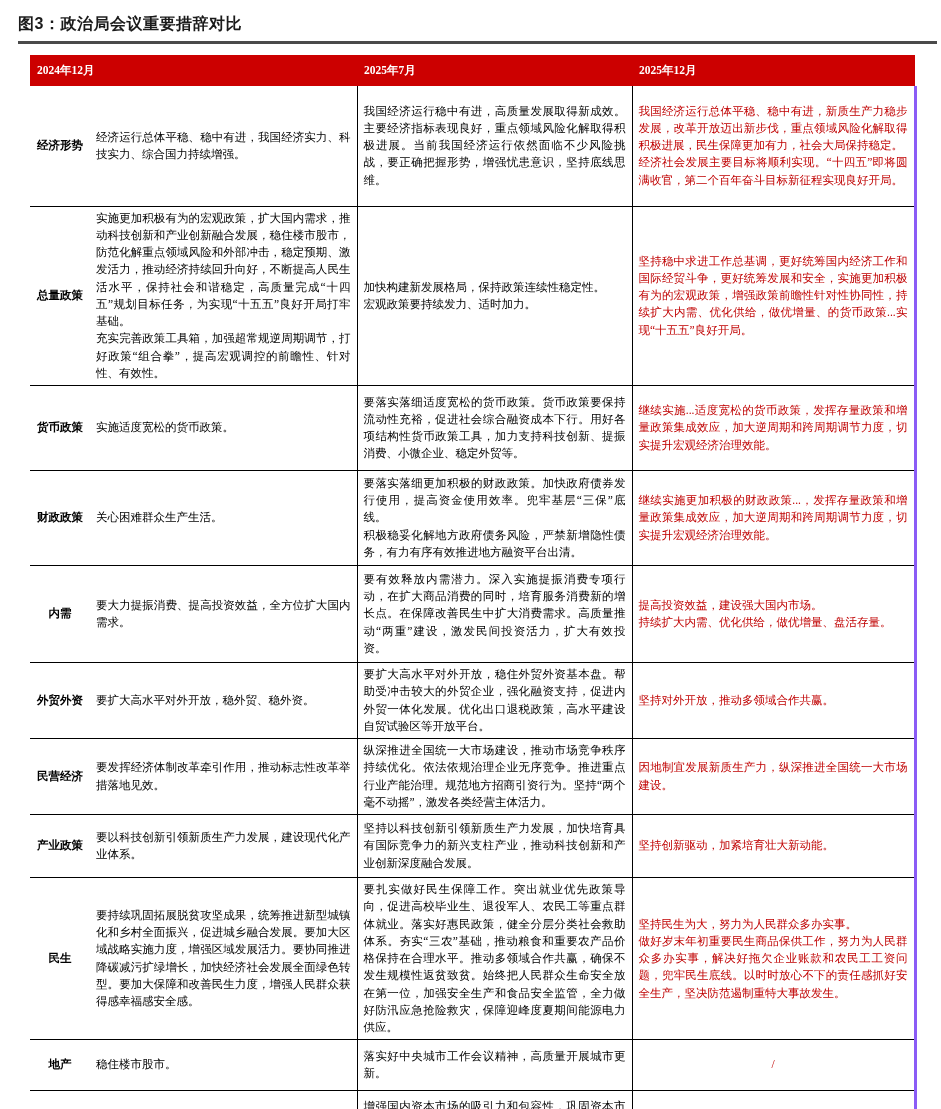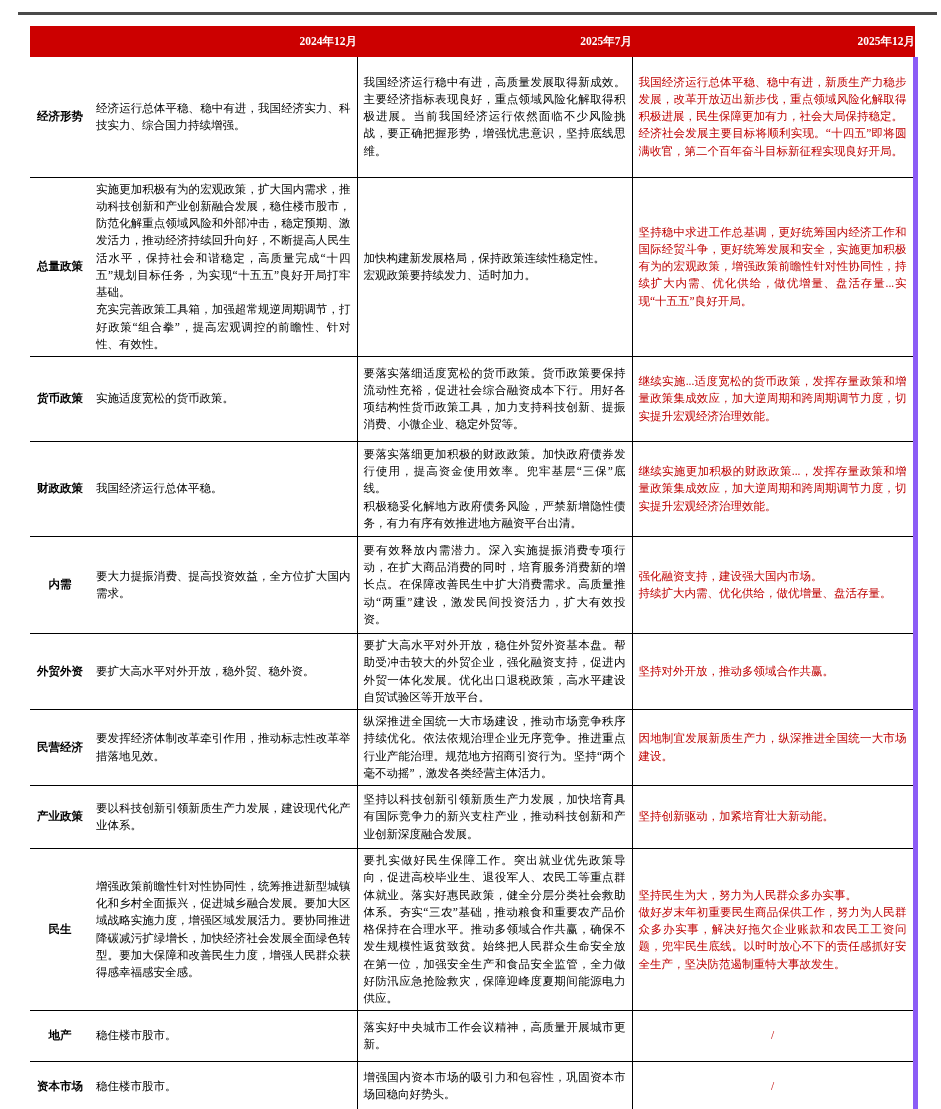--- a/index.html
+++ b/index.html
@@ -18,40 +18,41 @@
   }
   .title-rule { height:3px; background:#4a4a4a; margin-bottom:11px; }
 
   table.cmp {
     border-collapse:collapse; table-layout:fixed;
     width:885px; margin-left:12px;
   }
   thead th {
     background:var(--header-bg,#cc0000); color:#ffffff;
     font-weight:bold; font-size:11.5px; height:31px;
-    text-align:right; padding:1px 0;
+    text-align:left; padding:1px 7px;
   }
   tbody td {
     vertical-align:middle; font-size:11.5px; line-height:1.5;
     border-bottom:1px solid #000; padding:3px 6px;
   }
   td.row-label {
     text-align:center; font-weight:bold; padding:16px 1px;
     font-size:11.5px;
   }
   td.cell.col2, td.cell.col3 { border-left:1px solid #000; }
-  td.cell.col3 { border-right:5px solid #8b5cf6; color:var(--highlight-text,#c00000); }
+  td.cell.col3 { border-right:3px solid #8b5cf6; color:var(--highlight-text,#c00000); }
   .para { text-align:justify; }
   td.center, td.center .para { text-align:center; }
   .b { font-weight:normal; }
 </style>
 </head>
 <body>
 
 <div class="page">
+  <div class="title">图3：政治局会议重要措辞对比</div>
   <div class="title-rule"></div>
 
   <table class="cmp">
     <colgroup>
       <col style="width:60px">
         <col style="width:267px">
         <col style="width:275px">
         <col style="width:283px">
     </colgroup>
     <thead>
@@ -79,58 +80,58 @@
           <td class="row-label">总量政策</td>
           <td class="cell col1">
             <div class="para"><span class="b">实施更加积极有为的宏观政策，</span><span>扩大国内需求，推动科技创新和产业创新融合发展，稳住楼市股市，防范化解重点领域风险和外部冲击，稳定预期、激发活力，推动经济持续回升向好，不断提高人民生活水平，保持社会和谐稳定，高质量完成“十四五”规划目标任务，为实现“十五五”良好开局打牢基础。</span></div>
             <div class="para"><span class="b">充实完善政策工具箱，加强超常规逆周期调节，打好政策“组合拳”，提高宏观调控的前瞻性、针对性、有效性。</span></div>
           </td>
           <td class="cell col2">
             <div class="para"><span>加快构建新发展格局，保持政策连续性稳定性。</span></div>
             <div class="para"><span>宏观政策要持续发力、适时加力。</span></div>
           </td>
           <td class="cell col3">
-            <div class="para"><span>坚持稳中求进工作总基调，</span><span class="b">更好统筹国内经济工作和国际经贸斗争</span><span>，更好统筹发展和安全，</span><span class="b">实施更加积极有为的宏观政策，增强政策前瞻性针对性协同性，持续扩大内需、优化供给</span><span>，做优增量、盘活存量...</span><span class="b">实现“十五五”良好开局。</span></div>
+            <div class="para"><span>坚持稳中求进工作总基调，</span><span class="b">更好统筹国内经济工作和国际经贸斗争</span><span>，更好统筹发展和安全，</span><span class="b">实施更加积极有为的宏观政策，增强政策前瞻性针对性协同性，持续扩大内需、优化供给</span><span>，做优增量、的货币政策...</span><span class="b">实现“十五五”良好开局。</span></div>
           </td>
         </tr>
         <tr style="height: 85px;">
           <td class="row-label">货币政策</td>
           <td class="cell col1">
             <div class="para"><span>实施适度宽松的货币政策。</span></div>
           </td>
           <td class="cell col2">
             <div class="para"><span>要落实落细</span><span class="b">适度宽松</span><span>的货币政策。货币政策要保持流动性充裕，促进社会综合融资成本下行。</span><span class="b">用好各项结构性货币政策工具，加力支持科技创新、提振消费、小微企业、稳定外贸等。</span></div>
           </td>
           <td class="cell col3">
             <div class="para"><span>继续实施...</span><span class="b">适度宽松</span><span>的货币政策，发挥存量政策和增量政策集成效应，</span><span class="b">加大逆周期和跨周期调节力度，</span><span>切实提升宏观经济治理效能。</span></div>
           </td>
         </tr>
         <tr style="height: 95px;">
           <td class="row-label">财政政策</td>
           <td class="cell col1">
-            <div class="para"><span>我国经济运行总体平稳。</span></div>
+            <div class="para"><span>关心困难群众生产生活。</span></div>
           </td>
           <td class="cell col2">
             <div class="para"><span>要落实落细</span><span class="b">更加积极</span><span>的财政政策。</span><span class="b">加快政府债券发行使用，</span><span>提高资金使用效率。兜牢基层“三保”底线。</span></div>
             <div class="para"><span>积极稳妥化解地方政府债务风险，</span><span class="b">严禁新增隐性债务，有力有序有效推进地方融资平台出清。</span></div>
           </td>
           <td class="cell col3">
             <div class="para"><span>继续实施</span><span class="b">更加积极</span><span>的财政政策...，发挥存量政策和增量政策集成效应，</span><span class="b">加大逆周期和跨周期调节力度，</span><span>切实提升宏观经济治理效能。</span></div>
           </td>
         </tr>
         <tr style="height: 97px;">
           <td class="row-label">内需</td>
           <td class="cell col1">
             <div class="para"><span>要大力提振消费、提高投资效益，</span><span class="b">全方位扩大国内需求。</span></div>
           </td>
           <td class="cell col2">
             <div class="para"><span>要有效释放内需潜力。</span><span class="b">深入实施提振消费专项行动</span><span>，在扩大商品消费的同时，培育服务消费新的增长点。在保障改善民生中扩大消费需求。</span><span class="b">高质量推动“两重”建设，</span><span>激发民间投资活力，扩大有效投资。</span></div>
           </td>
           <td class="cell col3">
-            <div class="para"><span class="b">强化融资支持，建设强大国内市场。</span></div>
+            <div class="para"><span class="b">提高投资效益，建设强大国内市场。</span></div>
             <div class="para"><span>持续扩大内需、优化供给，做优增量、盘活存量。</span></div>
           </td>
         </tr>
         <tr style="height: 70px;">
           <td class="row-label">外贸外资</td>
           <td class="cell col1">
             <div class="para"><span>要扩大高水平对外开放，稳外贸、稳外资。</span></div>
           </td>
           <td class="cell col2">
             <div class="para"><span>要扩大高水平对外开放，</span><span class="b">稳住外贸外资基本盘。帮助受冲击较大的外贸企业，</span><span>强化融资支持，促进内外贸一体化发展。优化出口退税政策，高水平建设自贸试验区等开放平台。</span></div>
@@ -159,21 +160,21 @@
           <td class="cell col2">
             <div class="para"><span>坚持以科技创新引领新质生产力发展，</span><span class="b">加快培育具有国际竞争力的新兴支柱产业，</span><span>推动科技创新和产业创新深度融合发展。</span></div>
           </td>
           <td class="cell col3">
             <div class="para"><span>坚持创新驱动，</span><span class="b">加紧培育壮大新动能。</span></div>
           </td>
         </tr>
         <tr style="height: 150px;">
           <td class="row-label">民生</td>
           <td class="cell col1">
-            <div class="para"><span>增强政策前瞻性针对性协同性，统筹推进新型城镇化和乡村全面振兴，促进城乡融合发展。要加大区域战略实施力度，增强区域发展活力。要协同推进降碳减污扩绿增长，加快经济社会发展全面绿色转型。</span><span class="b">要加大保障和改善民生力度，增强人民群众获得感幸福感安全感。</span></div>
+            <div class="para"><span>要持续巩固拓展脱贫攻坚成果，统筹推进新型城镇化和乡村全面振兴，促进城乡融合发展。要加大区域战略实施力度，增强区域发展活力。要协同推进降碳减污扩绿增长，加快经济社会发展全面绿色转型。</span><span class="b">要加大保障和改善民生力度，增强人民群众获得感幸福感安全感。</span></div>
           </td>
           <td class="cell col2">
             <div class="para"><span>要扎实做好民生保障工作。</span><span class="b">突出就业优先政策导向</span><span>，促进高校毕业生、退役军人、农民工等重点群体就业。落实好惠民政策，健全分层分类社会救助体系。</span><span class="b">夯实“三农”基础，</span><span>推动粮食和重要农产品价格保持在合理水平。</span><span class="b">推动多领域合作共赢，</span><span>确保不发生规模性返贫致贫。</span><span class="b">始终把人民群众生命安全放在第一位，</span><span>加强安全生产和食品安全监管，全力做好防汛应急抢险救灾，保障迎峰度夏期间能源电力供应。</span></div>
           </td>
           <td class="cell col3">
             <div class="para"><span>坚持民生为大，努力为人民群众多办实事。</span></div>
             <div class="para"><span>做好岁末年初重要民生商品保供工作，努力为人民群众多办实事，</span><span class="b">解决好拖欠企业账款和农民工工资问题，</span><span>兜牢民生底线。以时时放心不下的责任感抓好安全生产，坚决防范遏制重特大事故发生。</span></div>
           </td>
         </tr>
         <tr style="height: 35px;">

